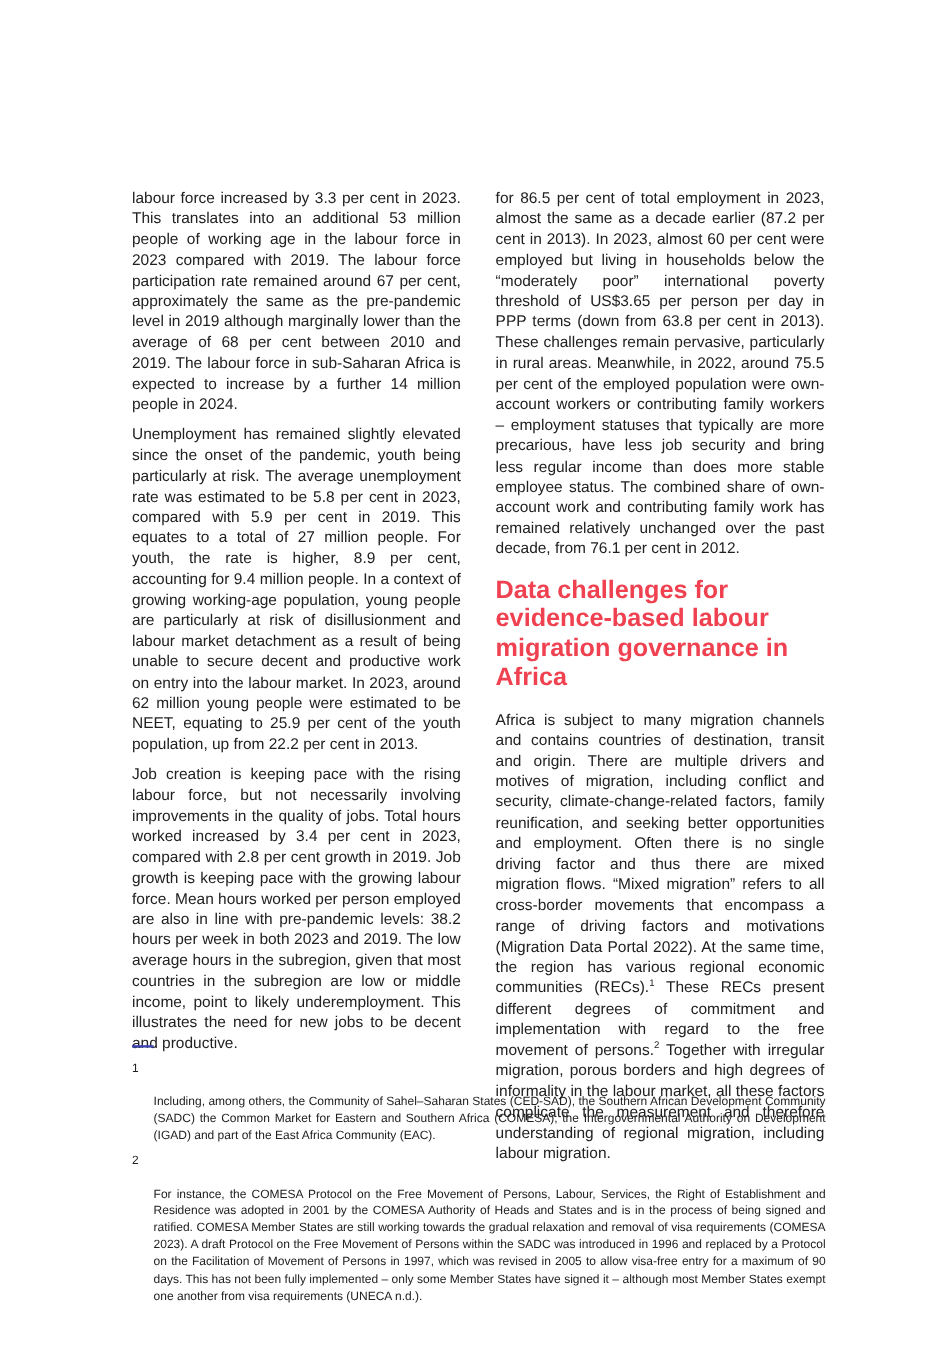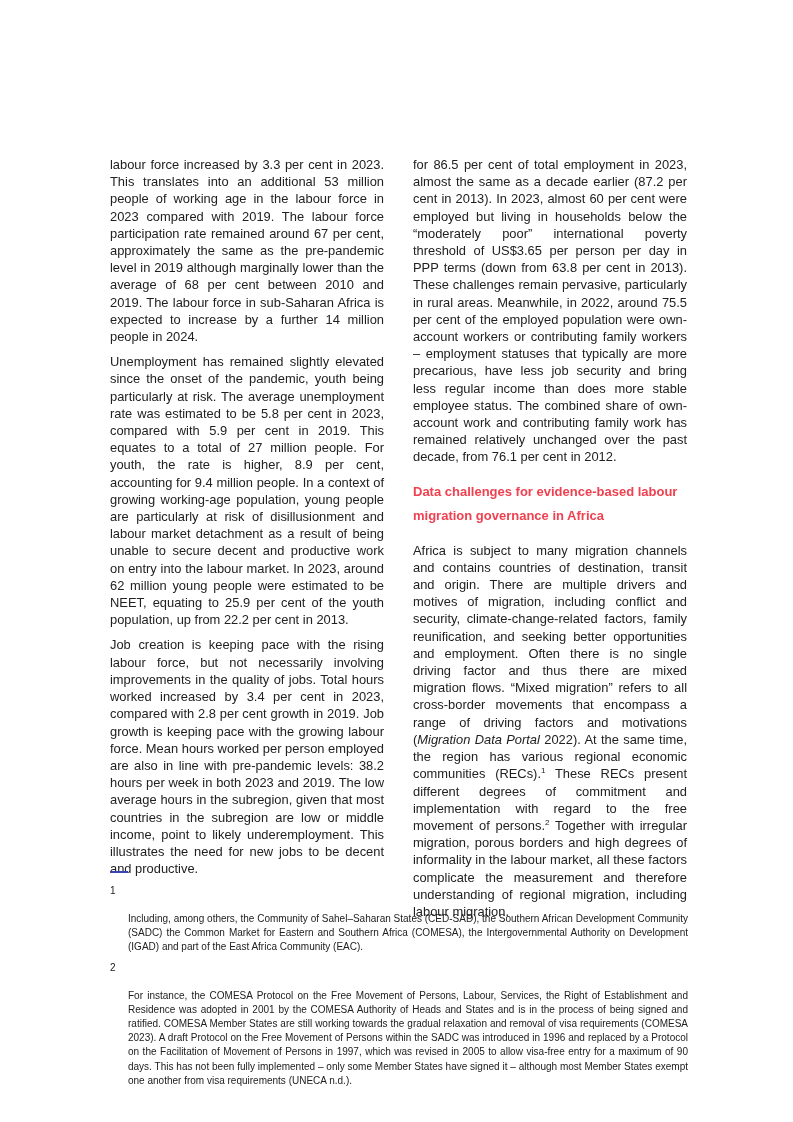--- a/index.html
+++ b/index.html
@@ -38,31 +38,31 @@
     gap: 29px;
   }
   .col {
     width: 280px;
     font-size: 12.9px;
     line-height: 17.2px;
     text-align: justify;
   }
   .col p { margin: 0 0 8px 0; }
   .lead { font-weight: normal; }
-  .it { font-style: italic; }
+  .it { }
   sup.fnref {
     font-size: 8px;
     vertical-align: super;
     line-height: 0;
   }
 
   .section-heading {
     color: #ef4150;
     font-weight: bold;
-    font-size: 13px;
+    font-size: 21px;
     line-height: 24.5px;
     text-align: left;
     margin: 14px 0 13px 0;
     letter-spacing: 0;
   }
 
   
   .footnotes {
     position: absolute;
     top: 871px;

